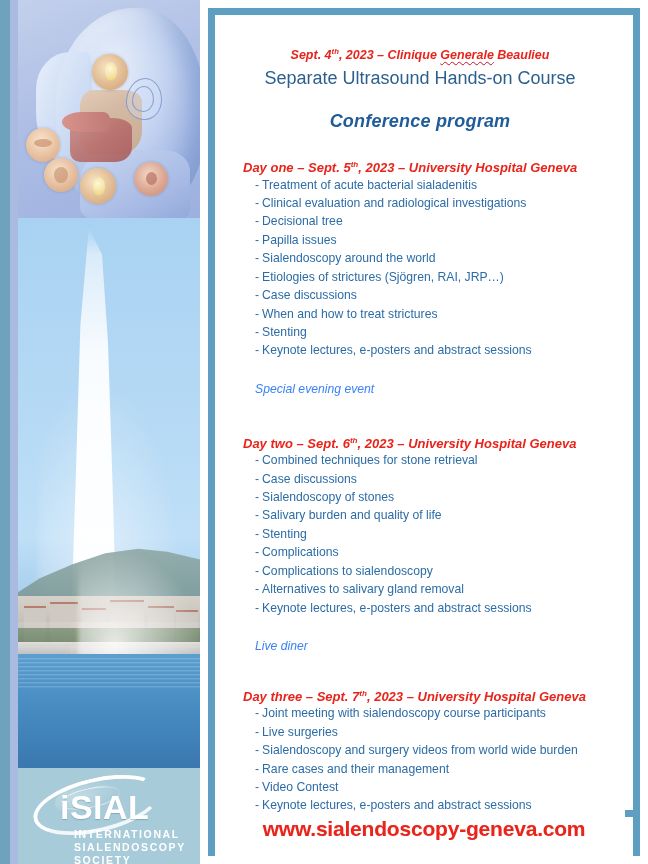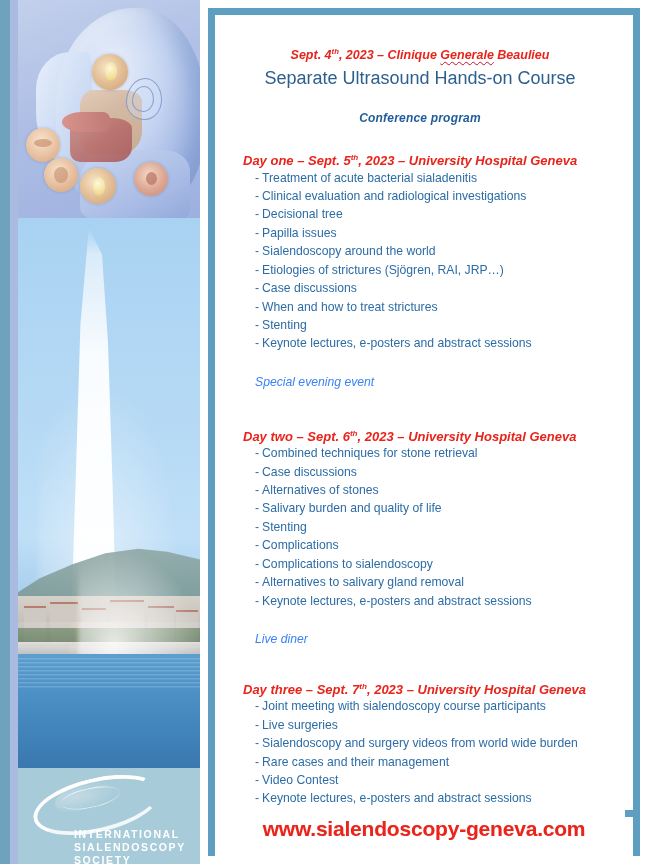--- a/index.html
+++ b/index.html
@@ -391,21 +391,21 @@
     color: #2c5f8e;
     font-size: 18px;
     text-align: center;
     margin-top: 3px;
     line-height: 1.25;
   }
   .conf-title {
     color: #1f5c99;
     font-weight: bold;
     font-style: italic;
-    font-size: 12px;
+    font-size: 18px;
     text-align: center;
     margin-top: 22px;
     letter-spacing: 0.2px;
   }
 
   .day-head {
     color: #e8241b;
     font-weight: bold;
     font-style: italic;
     font-size: 13px;
@@ -508,20 +508,21 @@
       <div class="treeline"></div>
       <div class="quay"></div>
       <div class="mist-base"></div>
       <div class="lake"></div>
       <div class="lake-shimmer"></div>
     </div>
 
     <div class="logo-panel">
       <div class="logo-swoosh"></div>
       <div class="logo-globe"></div>
+      <div class="logo-text">iSIAL</div>
       <div class="logo-sub">
         <div>INTERNATIONAL</div>
         <div>SIALENDOSCOPY</div>
         <div>SOCIETY</div>
       </div>
     </div>
 
     <div class="left-edge-strip"></div>
     <div class="left-edge-strip2"></div>
   </div>
@@ -561,21 +562,21 @@
       <div class="special sp-evening">Special evening event</div>
 
       <div class="gap-day2"></div>
 
       <div class="day-head day-two-head">
         <span>Day two – Sept. 6</span><sup>th</sup><span>, 2023 – University Hospital Geneva</span>
       </div>
       <ul class="items">
         <li><span class="dash">-</span><span>Combined techniques for stone retrieval</span></li>
         <li><span class="dash">-</span><span>Case discussions</span></li>
-        <li><span class="dash">-</span><span>Alternatives of stones</span></li>
+        <li><span class="dash">-</span><span>Sialendoscopy of stones</span></li>
         <li><span class="dash">-</span><span>Salivary burden and quality of life</span></li>
         <li><span class="dash">-</span><span>Stenting</span></li>
         <li><span class="dash">-</span><span>Complications</span></li>
         <li><span class="dash">-</span><span>Complications to sialendoscopy</span></li>
         <li><span class="dash">-</span><span>Alternatives to salivary gland removal</span></li>
         <li><span class="dash">-</span><span>Keynote lectures, e-posters and abstract sessions</span></li>
       </ul>
       <div class="special sp-gala">Live diner</div>
 
       <div class="gap-day3"></div>

